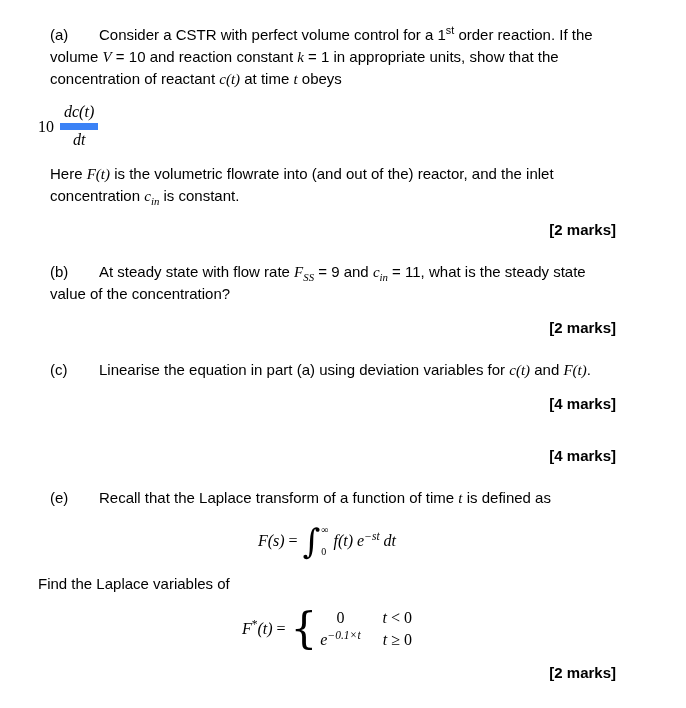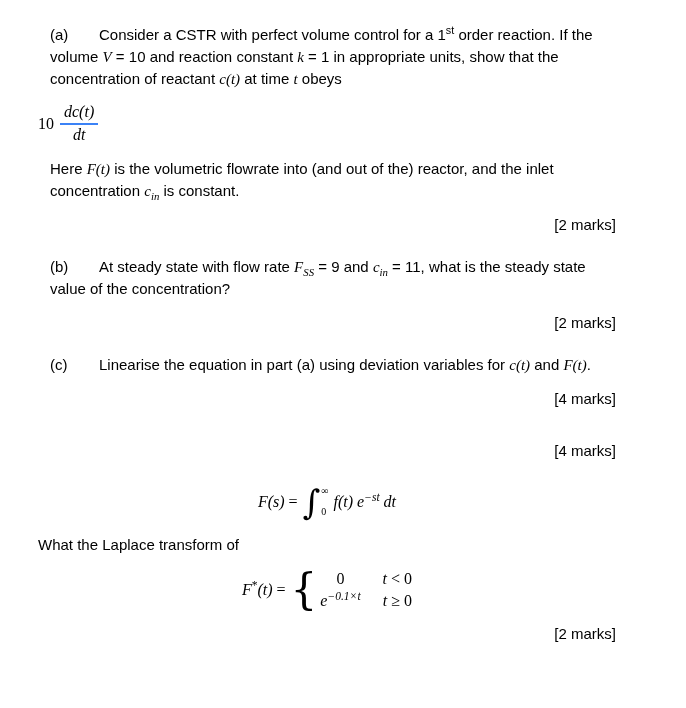--- a/index.html
+++ b/index.html
@@ -13,42 +13,42 @@
     line-height: 1.47;
     padding: 12px 70px 10px 38px;
   }
   .question { margin: 0; }
   .para { margin: 12px; }
   .qlabel { display: inline-block; width: 49px; }
   .it { font-style: italic; font-family: "Liberation Serif", serif; }
   sup, sub { font-size: 0.72em; line-height: 0; }
   .marks {
     text-align: right;
-    font-weight: normal;
+    font-weight: bold;
     margin: 10px 0 20px 0;
   }
   .marks.gap { margin-top: 30px; }
   .equation {
     font-family: "Liberation Serif", serif;
     font-size: 16px;
     margin: 12px 0;
     display: flex;
     align-items: center;
   }
   .eq-indent { }
   .eq-center { justify-content: center; }
   .eq-coef { margin-right: 3px; }
   .frac {
     display: inline-flex;
     flex-direction: column;
     align-items: center;
     line-height: 1.3;
     margin: 0 3px;
   }
-  .frac .fnum { border-bottom: 2px solid #3b82f6; padding: 0 4px; }
+  .frac .fnum { border-bottom: 7px solid #3b82f6; padding: 0 4px; }
   .frac .fden { padding: 0 4px; }
   .eq-rhs { margin-left: 5px; }
   .integral { display: inline-flex; align-items: center; margin: 0 5px; }
   .int-sign { font-size: 34px; line-height: 1; font-family: "DejaVu Serif", serif; }
   .int-lims {
     display: inline-flex;
     flex-direction: column;
     justify-content: space-between;
     height: 40px;
     font-size: 10px;
@@ -101,34 +101,35 @@
 <section class="question">
   <p class="para"><span class="qlabel">(c)</span><span><span>Linearise the equation in part (a) using deviation variables for </span><span class="it">c(t)</span><span> and </span><span class="it">F(t)</span><span>.</span></span></p>
   <div class="marks">[4 marks]</div>
 </section>
 
 <section class="question">
   <div class="marks gap">[4 marks]</div>
 </section>
 
 <section class="question">
+  <p class="para"><span class="qlabel">(e)</span><span><span>Recall that the Laplace transform of a function of time </span><span class="it">t</span><span> is defined as</span></span></p>
 
   <div class="equation eq-center">
     <span><span class="it">F(s)</span><span> = </span></span>
     <span class="integral">
       <span class="int-sign">∫</span>
       <span class="int-lims">
         <span class="int-up">∞</span>
         <span class="int-lo">0</span>
       </span>
     </span>
     <span><span class="it">f(t)</span><span class="it"> e</span><sup class="it">−st</sup><span class="it"> dt</span></span>
   </div>
 
-  <p class="para midline"><span>What the Laplace transform of</span></p>
+  <p class="para midline"><span>Find the Laplace variables of</span></p>
 
   <div class="equation eq-center">
     <span><span class="it">F</span><sup>*</sup><span class="it">(t)</span><span> = </span></span>
     <span class="cases">
       <span class="brace">{</span>
       <span class="case-grid">
         <span class="case-val"><span>0</span></span>
         <span class="case-cond"><span class="it">t</span><span> &lt; 0</span></span>
         <span class="case-val"><span class="it">e</span><sup class="it">−0.1×t</sup></span>
         <span class="case-cond"><span class="it">t</span><span> ≥ 0</span></span>

